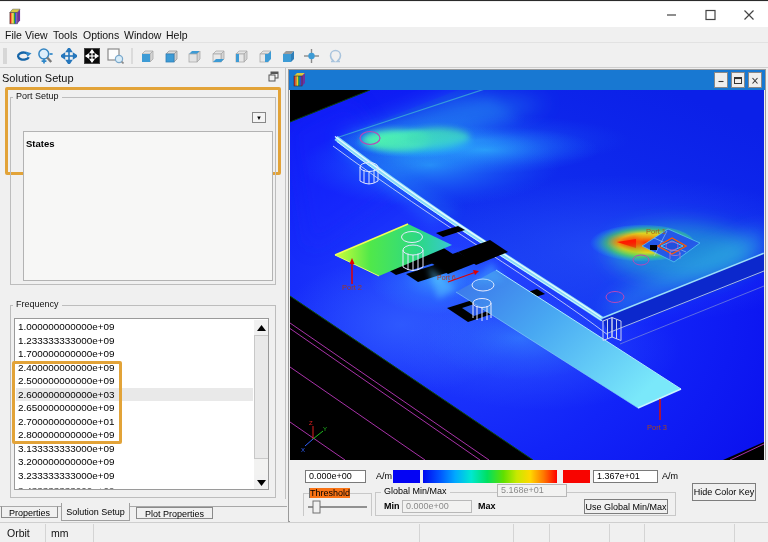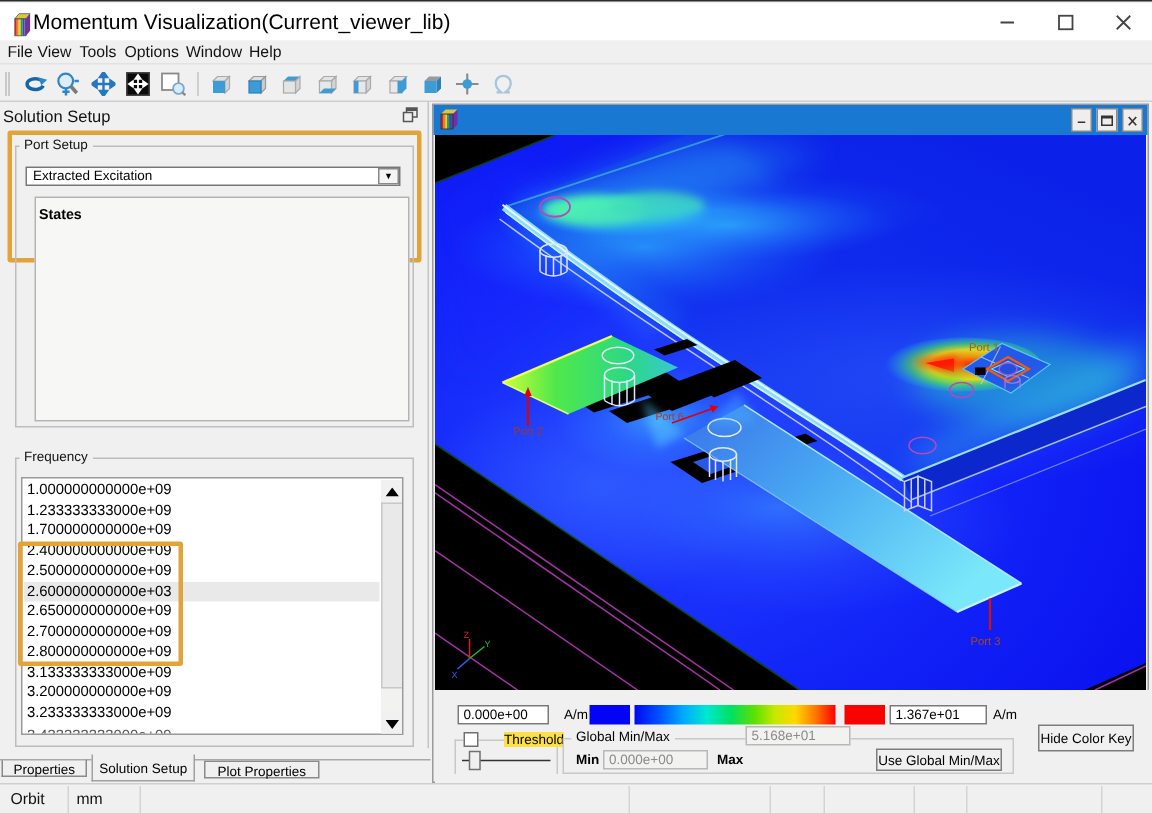--- a/index.html
+++ b/index.html
@@ -62,21 +62,20 @@
    <rect x="2" y="4" width="1.4" height="10" fill="#e02020"></rect>
    <rect x="3.4" y="4" width="1.4" height="10" fill="#f08020"></rect>
    <rect x="4.8" y="4" width="1.4" height="10" fill="#f0d020"></rect>
    <rect x="6.2" y="4" width="1.4" height="10" fill="#30a030"></rect>
    <rect x="7.6" y="4" width="1.3" height="10" fill="#2050d0"></rect>
    <rect x="8.9" y="4" width="1.3" height="10" fill="#8030a0"></rect>
   </g>
   <polygon points="2,4 5,1 13,1 10,4" fill="none" stroke="#555" stroke-width="0.5"></polygon>
   <rect x="2" y="4" width="8" height="10" fill="none" stroke="#555" stroke-width="0.5"></rect>
  </svg>
- <span class="abs" id="title">Momentum Visualization(Current_viewer_lib)</span>
  <svg class="abs" style="left:663px;top:0" width="17" height="25">
       <line x1="4" y1="13" x2="13" y2="13" stroke="#444" stroke-width="1.2"></line>
     </svg>
  <svg class="abs" style="left:702px;top:0" width="17" height="25">
       <rect x="4" y="8.5" width="9" height="9" fill="none" stroke="#444" stroke-width="1.2"></rect>
     </svg>
  <svg class="abs" style="left:740px;top:0" width="17" height="25">
       <path d="M4.5 8.5 L13.5 17.5 M13.5 8.5 L4.5 17.5" stroke="#444" stroke-width="1.2"></path>
     </svg>
 </div>
@@ -193,36 +192,35 @@
 <div class="abs" id="leftpane">
  <div class="abs" id="sshead">Solution Setup</div>
  <svg class="abs" style="left:268px;top:3px" width="11" height="11" viewBox="0 0 11 11">
       <rect x="3" y="1" width="7" height="6" fill="#f0f0f0" stroke="#555"></rect>
       <rect x="3" y="1" width="7" height="2" fill="#555"></rect>
       <rect x="1" y="4" width="6" height="6" fill="#f0f0f0" stroke="#555"></rect>
     </svg>
  <div class="orange" style="left:5px;top:19px;width:276px;height:88px"></div>
  <div class="fieldset" style="left:10px;top:29px;width:266px;height:188px"></div>
  <div class="legend" style="left:13px;top:23px">Port Setup</div>
- <div class="abs" id="combo">Extracted Excitation</div>
  <div class="abs" id="combobtn">▼</div>
  <div class="abs" id="innerpanel"></div>
  <div class="abs" id="stateslbl">States</div>
  <div class="fieldset" style="left:10px;top:237px;width:266px;height:193px"></div>
  <div class="legend" style="left:13px;top:231px">Frequency</div>
  <div class="abs" id="list2">
   <div class="abs" id="hirow"></div>
   <div class="row" style="top:1px">1.000000000000e+09</div>
   <div class="row" style="top:14.5px">1.233333333000e+09</div>
   <div class="row" style="top:28px">1.700000000000e+09</div>
   <div class="row" style="top:41.5px">2.400000000000e+09</div>
   <div class="row" style="top:55px">2.500000000000e+09</div>
   <div class="row" style="top:68.5px">2.600000000000e+03</div>
   <div class="row" style="top:82px">2.650000000000e+09</div>
-  <div class="row" style="top:95.5px">2.700000000000e+09</div>
+  <div class="row" style="top:95.5px">2.700000000000e+01</div>
   <div class="row" style="top:109px">2.800000000000e+09</div>
   <div class="row" style="top:122.5px">3.133333333000e+09</div>
   <div class="row" style="top:136px">3.200000000000e+09</div>
   <div class="row" style="top:149.5px">3.233333333000e+09</div>
   <div class="row" style="top:164.5px;color:#555">3.433333333000e+09</div>
   <div class="abs" id="scroll2">
    <div class="sbtn" style="top:0">
           <svg width="9" height="6">
             <polygon points="4.5,0 9,6 0,6" fill="#000"></polygon>
           </svg>
@@ -496,21 +494,21 @@
   <div class="tbox" style="left:15px;top:10px;width:61px;height:13px">0.000e+00</div>
   <span class="abs" style="left:86px;top:11px">A/m</span>
   <div class="abs" style="left:103px;top:10px;width:27px;height:13px;background:#0404f4"></div>
   <div class="abs" style="left:133px;top:10px;width:134px;height:13px;background:linear-gradient(90deg,#0008f0 0%,#0050ff 12%,#00a8ff 24%,#00e8d0 36%,#00e060 48%,#60e000 60%,#c8e800 70%,#ffd800 80%,#ff7800 90%,#ff0000 100%)"></div>
   <div class="abs" style="left:273px;top:10px;width:27px;height:13px;background:#f80400"></div>
   <div class="tbox" style="left:303px;top:10px;width:65px;height:13px">1.367e+01</div>
   <span class="abs" style="left:372px;top:11px">A/m</span>
   <div class="btn" style="left:402px;top:23px;width:64px;height:18px;line-height:17px">Hide Color Key</div>
   <div class="abs" style="left:13px;top:33px;width:69px;height:23px;border:1px solid #c8c8c8;border-bottom:none"></div>
   <div class="abs" style="left:19px;top:28px;width:10px;height:10px;background:#fff;border:1px solid #707070"></div>
-  <span class="abs" style="left:46px;top:28px;background:#fde047">Threshold</span>
+  <span class="abs" style="left:20px;top:28px;background:#f97316">Threshold</span>
   <svg class="abs" style="left:17px;top:40px" width="62" height="14">
         <line x1="1" y1="7" x2="60" y2="7" stroke="#333"></line>
         <rect x="6" y="1" width="7" height="12" fill="#f0f0f0" stroke="#707070"></rect>
       </svg>
   <div class="abs" style="left:85px;top:32px;width:301px;height:24px;border:1px solid #c8c8c8"></div>
   <span class="abs" style="left:91px;top:26px;background:#f0f0f0;padding:0 3px">Global Min/Max</span>
   <span class="abs" style="left:94px;top:41px;font-weight:bold">Min</span>
   <div class="gbox" style="left:112px;top:40px;width:70px;height:13px">0.000e+00</div>
   <span class="abs" style="left:188px;top:41px;font-weight:bold">Max</span>
   <div class="gbox" style="left:207px;top:24px;width:70px;height:13px">5.168e+01</div>

